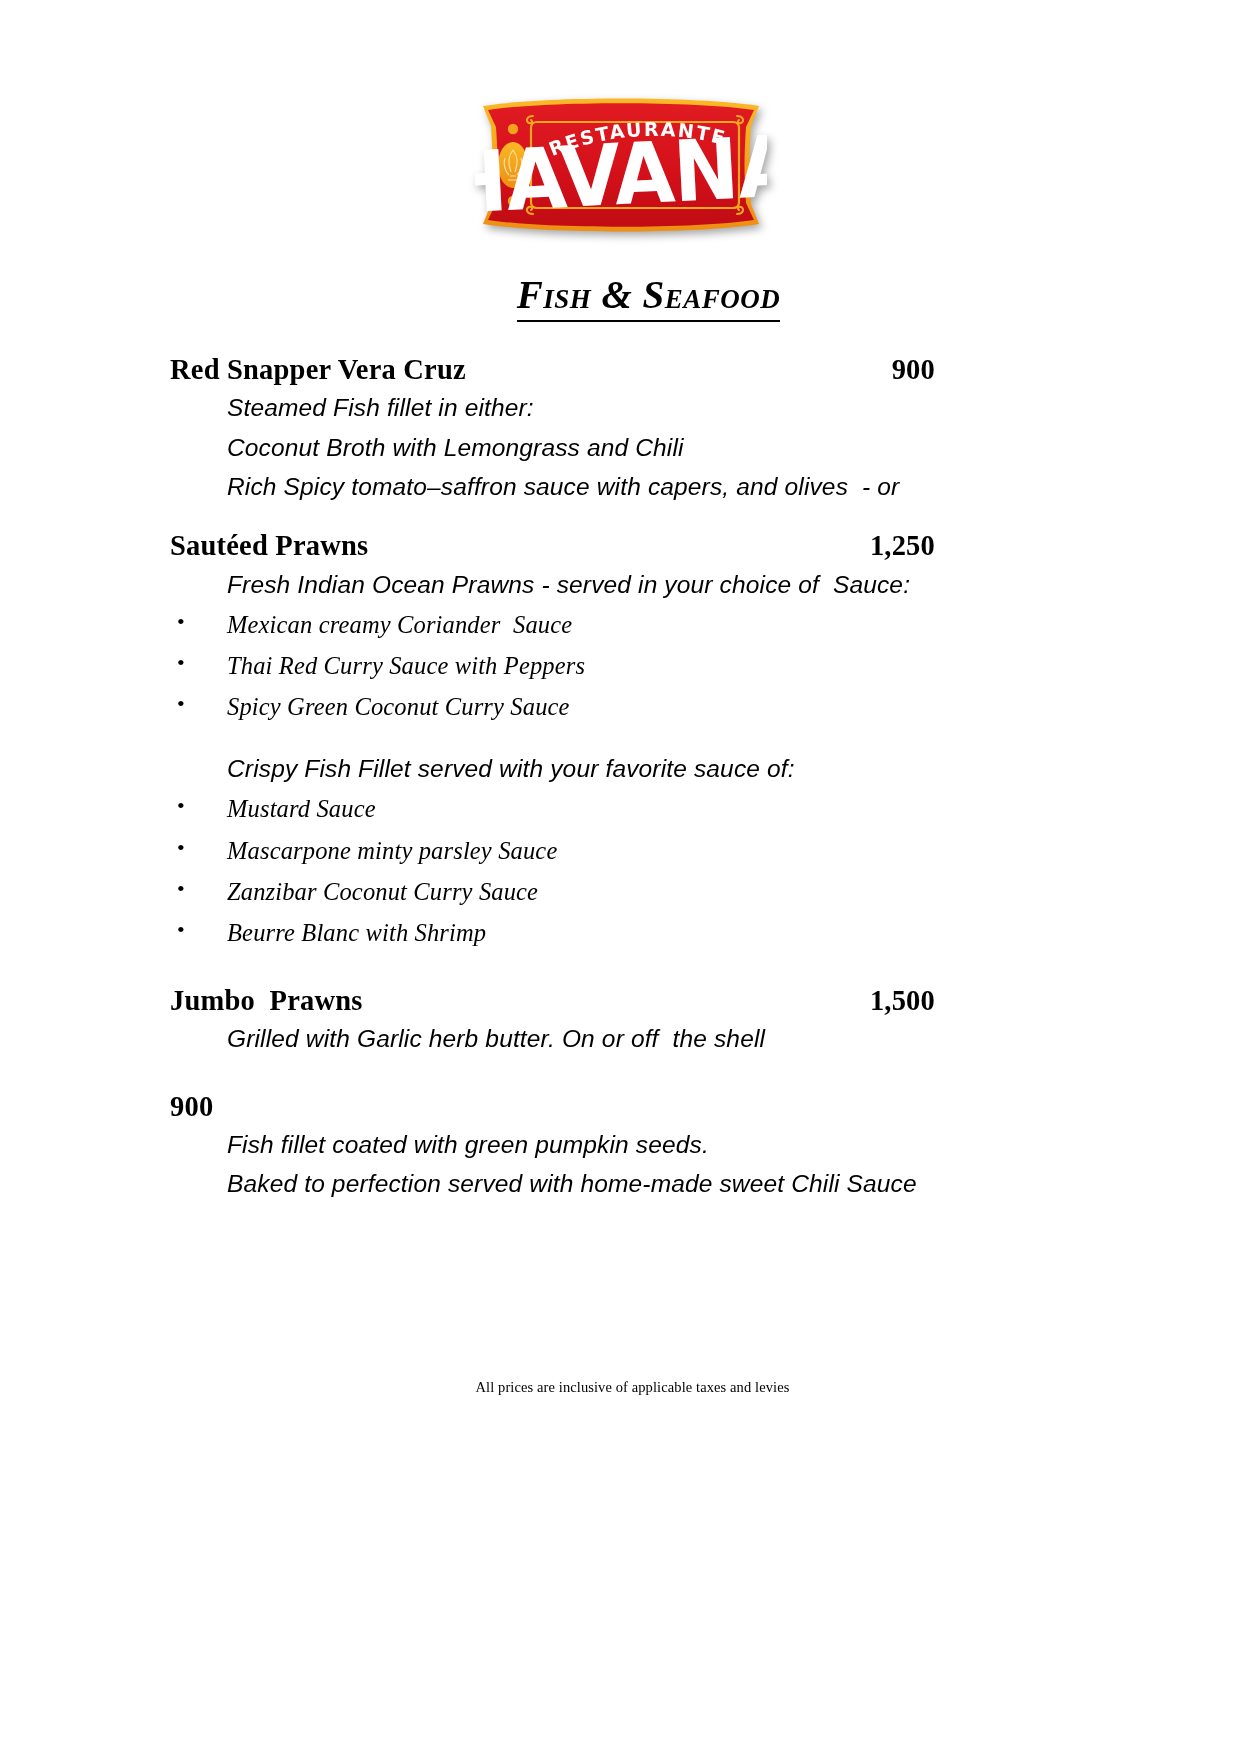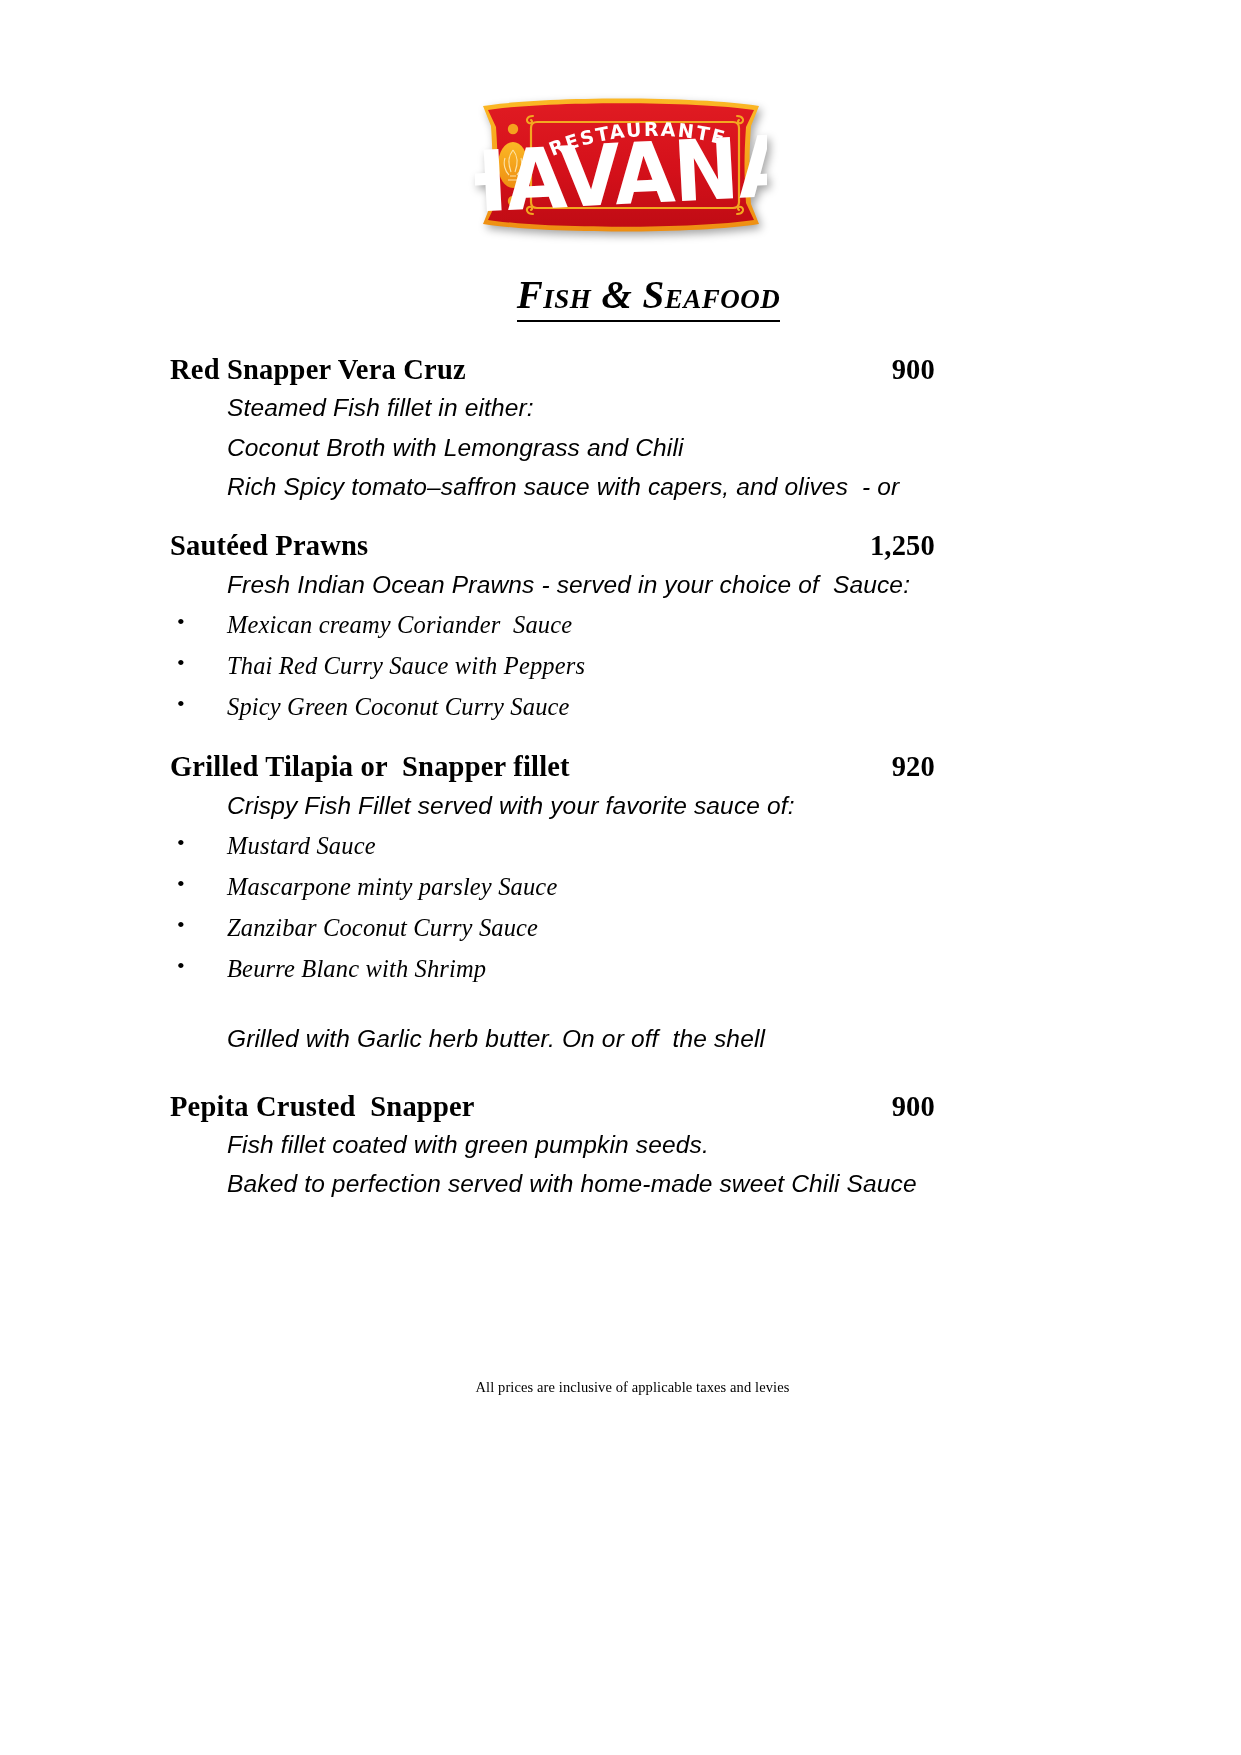--- a/index.html
+++ b/index.html
@@ -256,44 +256,43 @@
       <ul class="bullets">
         <li><span class="bullet-dot">•</span><span>Mexican creamy Coriander  Sauce</span></li>
         <li><span class="bullet-dot">•</span><span>Thai Red Curry Sauce with Peppers</span></li>
         <li><span class="bullet-dot">•</span><span>Spicy Green Coconut Curry Sauce</span></li>
       </ul>
     </div>
 
     <div class="gap-m"></div>
 
     <div class="item">
-      <div class="item-head">
-        <div class="item-name">Grilled Tilapia or  Snapper fillet</div>
-        <div class="item-price">920</div>
-      </div>
       <div class="desc">Crispy Fish Fillet served with your favorite sauce of:</div>
       <ul class="bullets">
         <li><span class="bullet-dot">•</span><span>Mustard Sauce</span></li>
         <li><span class="bullet-dot">•</span><span>Mascarpone minty parsley Sauce</span></li>
         <li><span class="bullet-dot">•</span><span>Zanzibar Coconut Curry Sauce</span></li>
         <li><span class="bullet-dot">•</span><span>Beurre Blanc with Shrimp</span></li>
       </ul>
     </div>
 
     <div class="gap-l"></div>
 
     <div class="item">
+      <div class="item-head">
+        <div class="item-name">Jumbo  Prawns</div>
+        <div class="item-price">1,500</div>
+      </div>
       <div class="desc">Grilled with Garlic herb butter. On or off  the shell</div>
     </div>
 
     <div class="gap-l"></div>
 
     <div class="item">
       <div class="item-head">
-        <div class="item-name">Pepita Crusted  Snapper</div>
         <div class="item-price">900</div>
       </div>
       <div class="desc">Fish fillet coated with green pumpkin seeds.</div>
       <div class="desc">Baked to perfection served with home-made sweet Chili Sauce</div>
     </div>
 
   </div>
 
   <div class="footer">
     <span>All prices are inclusive of applicable taxes and levies</span>

